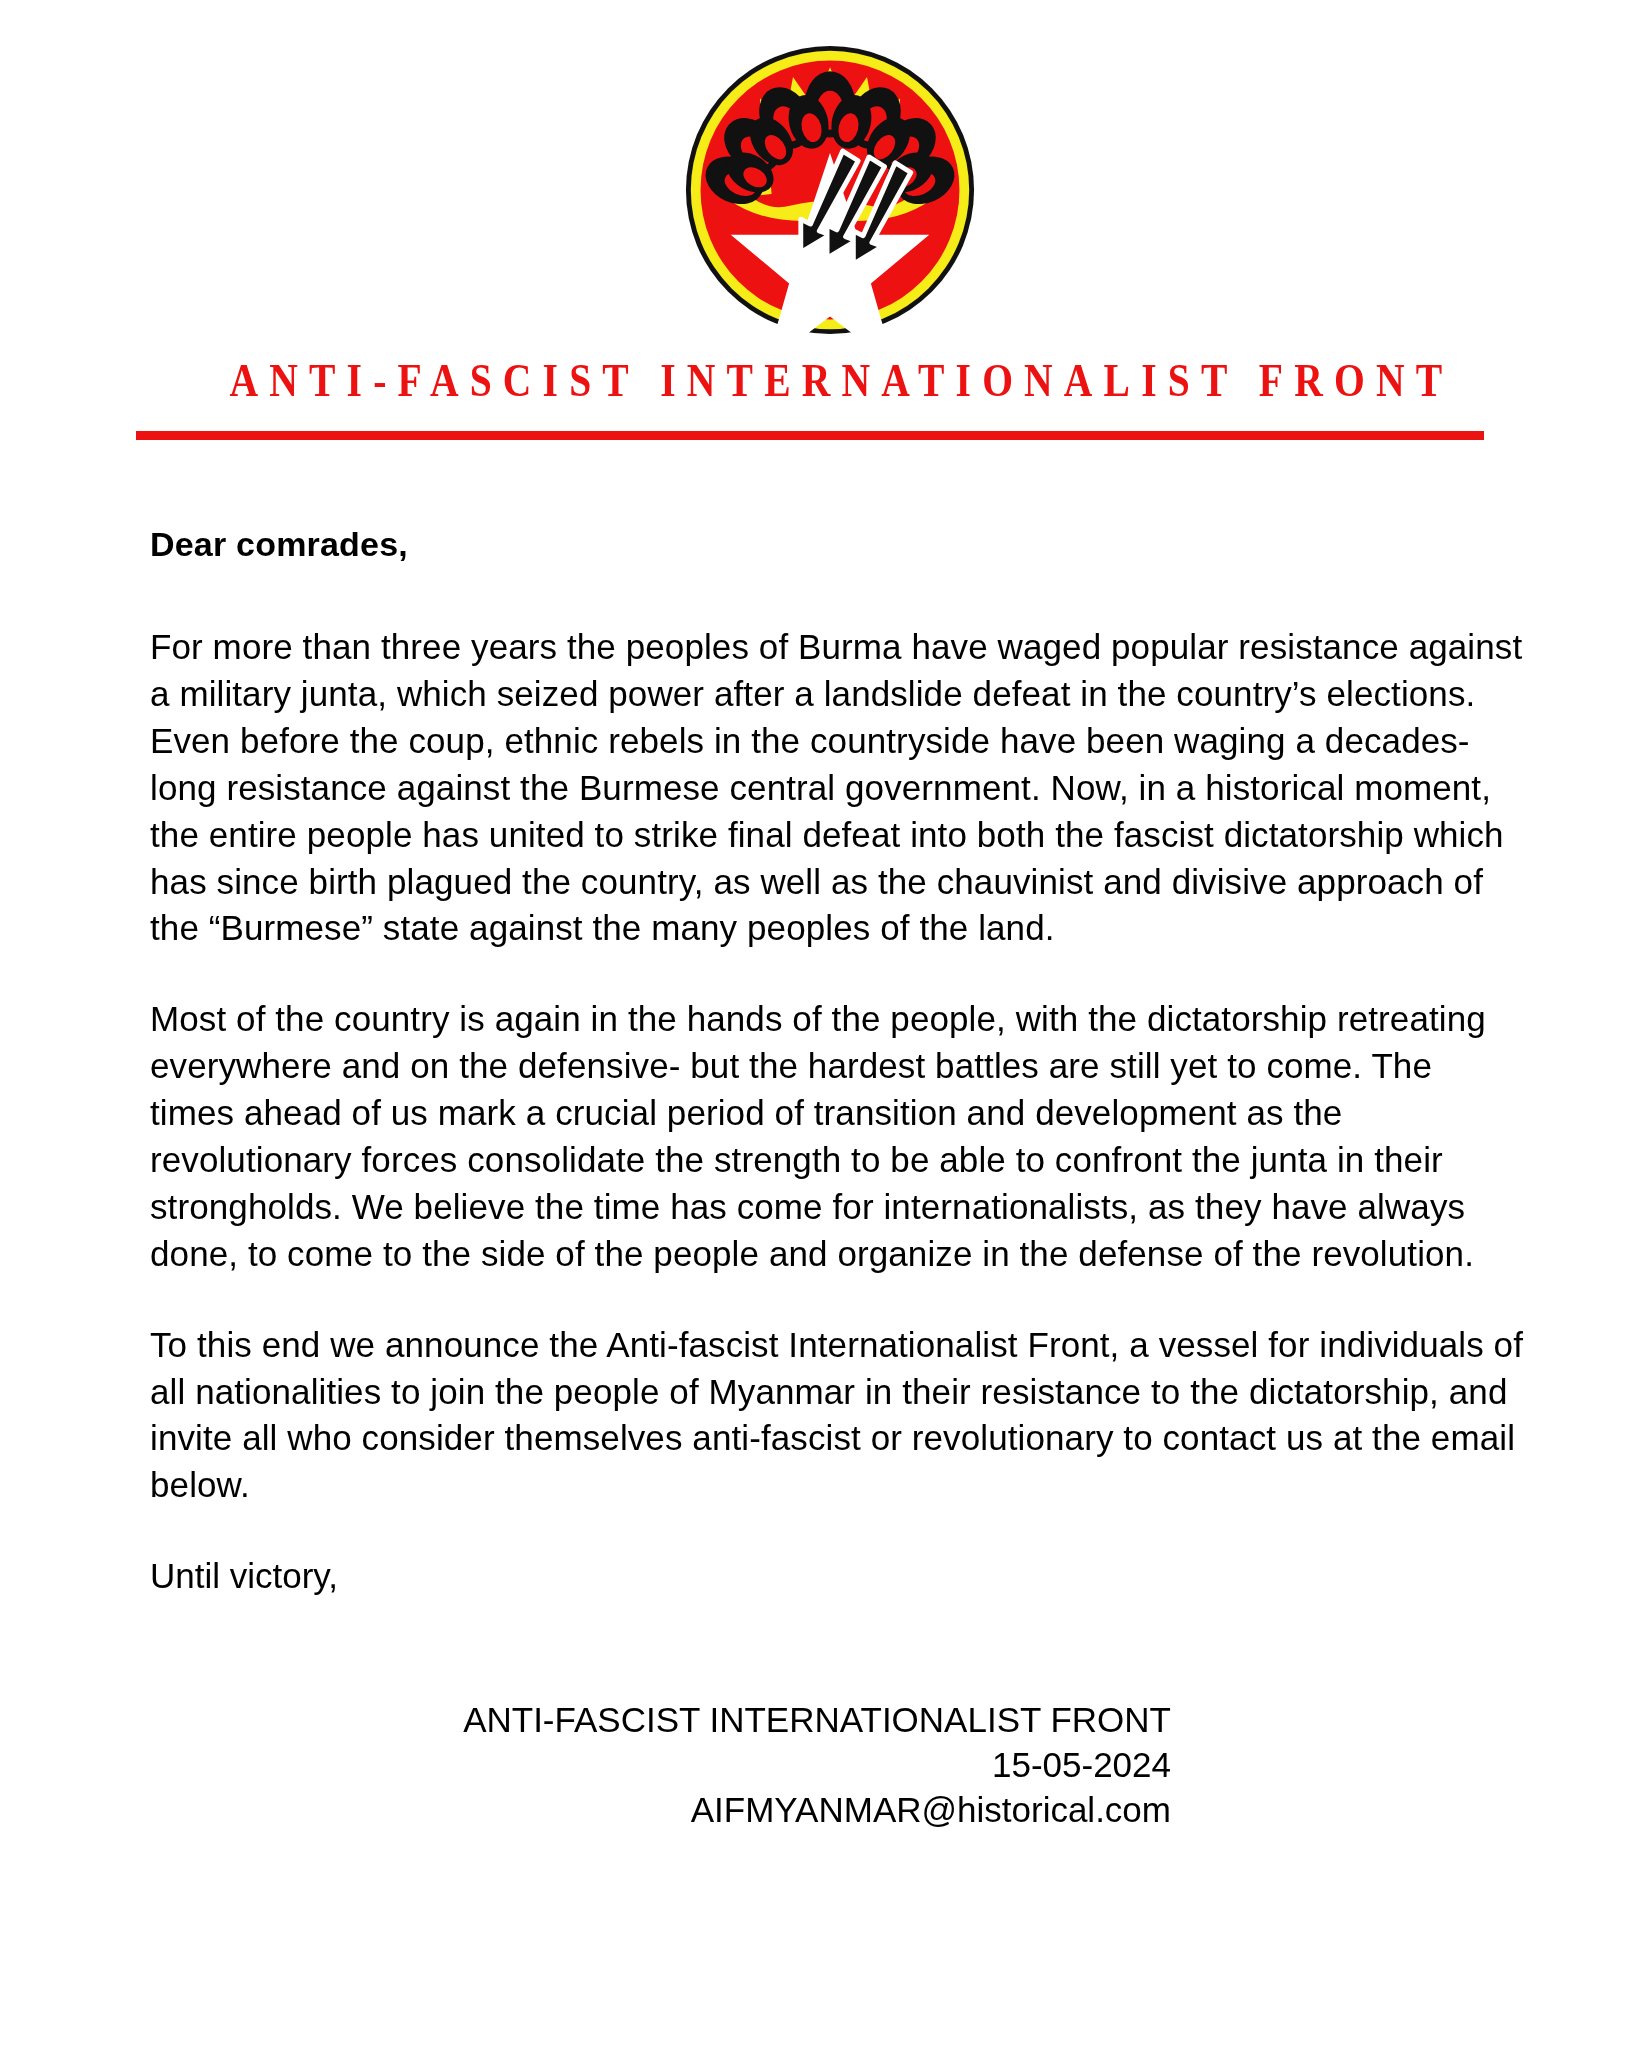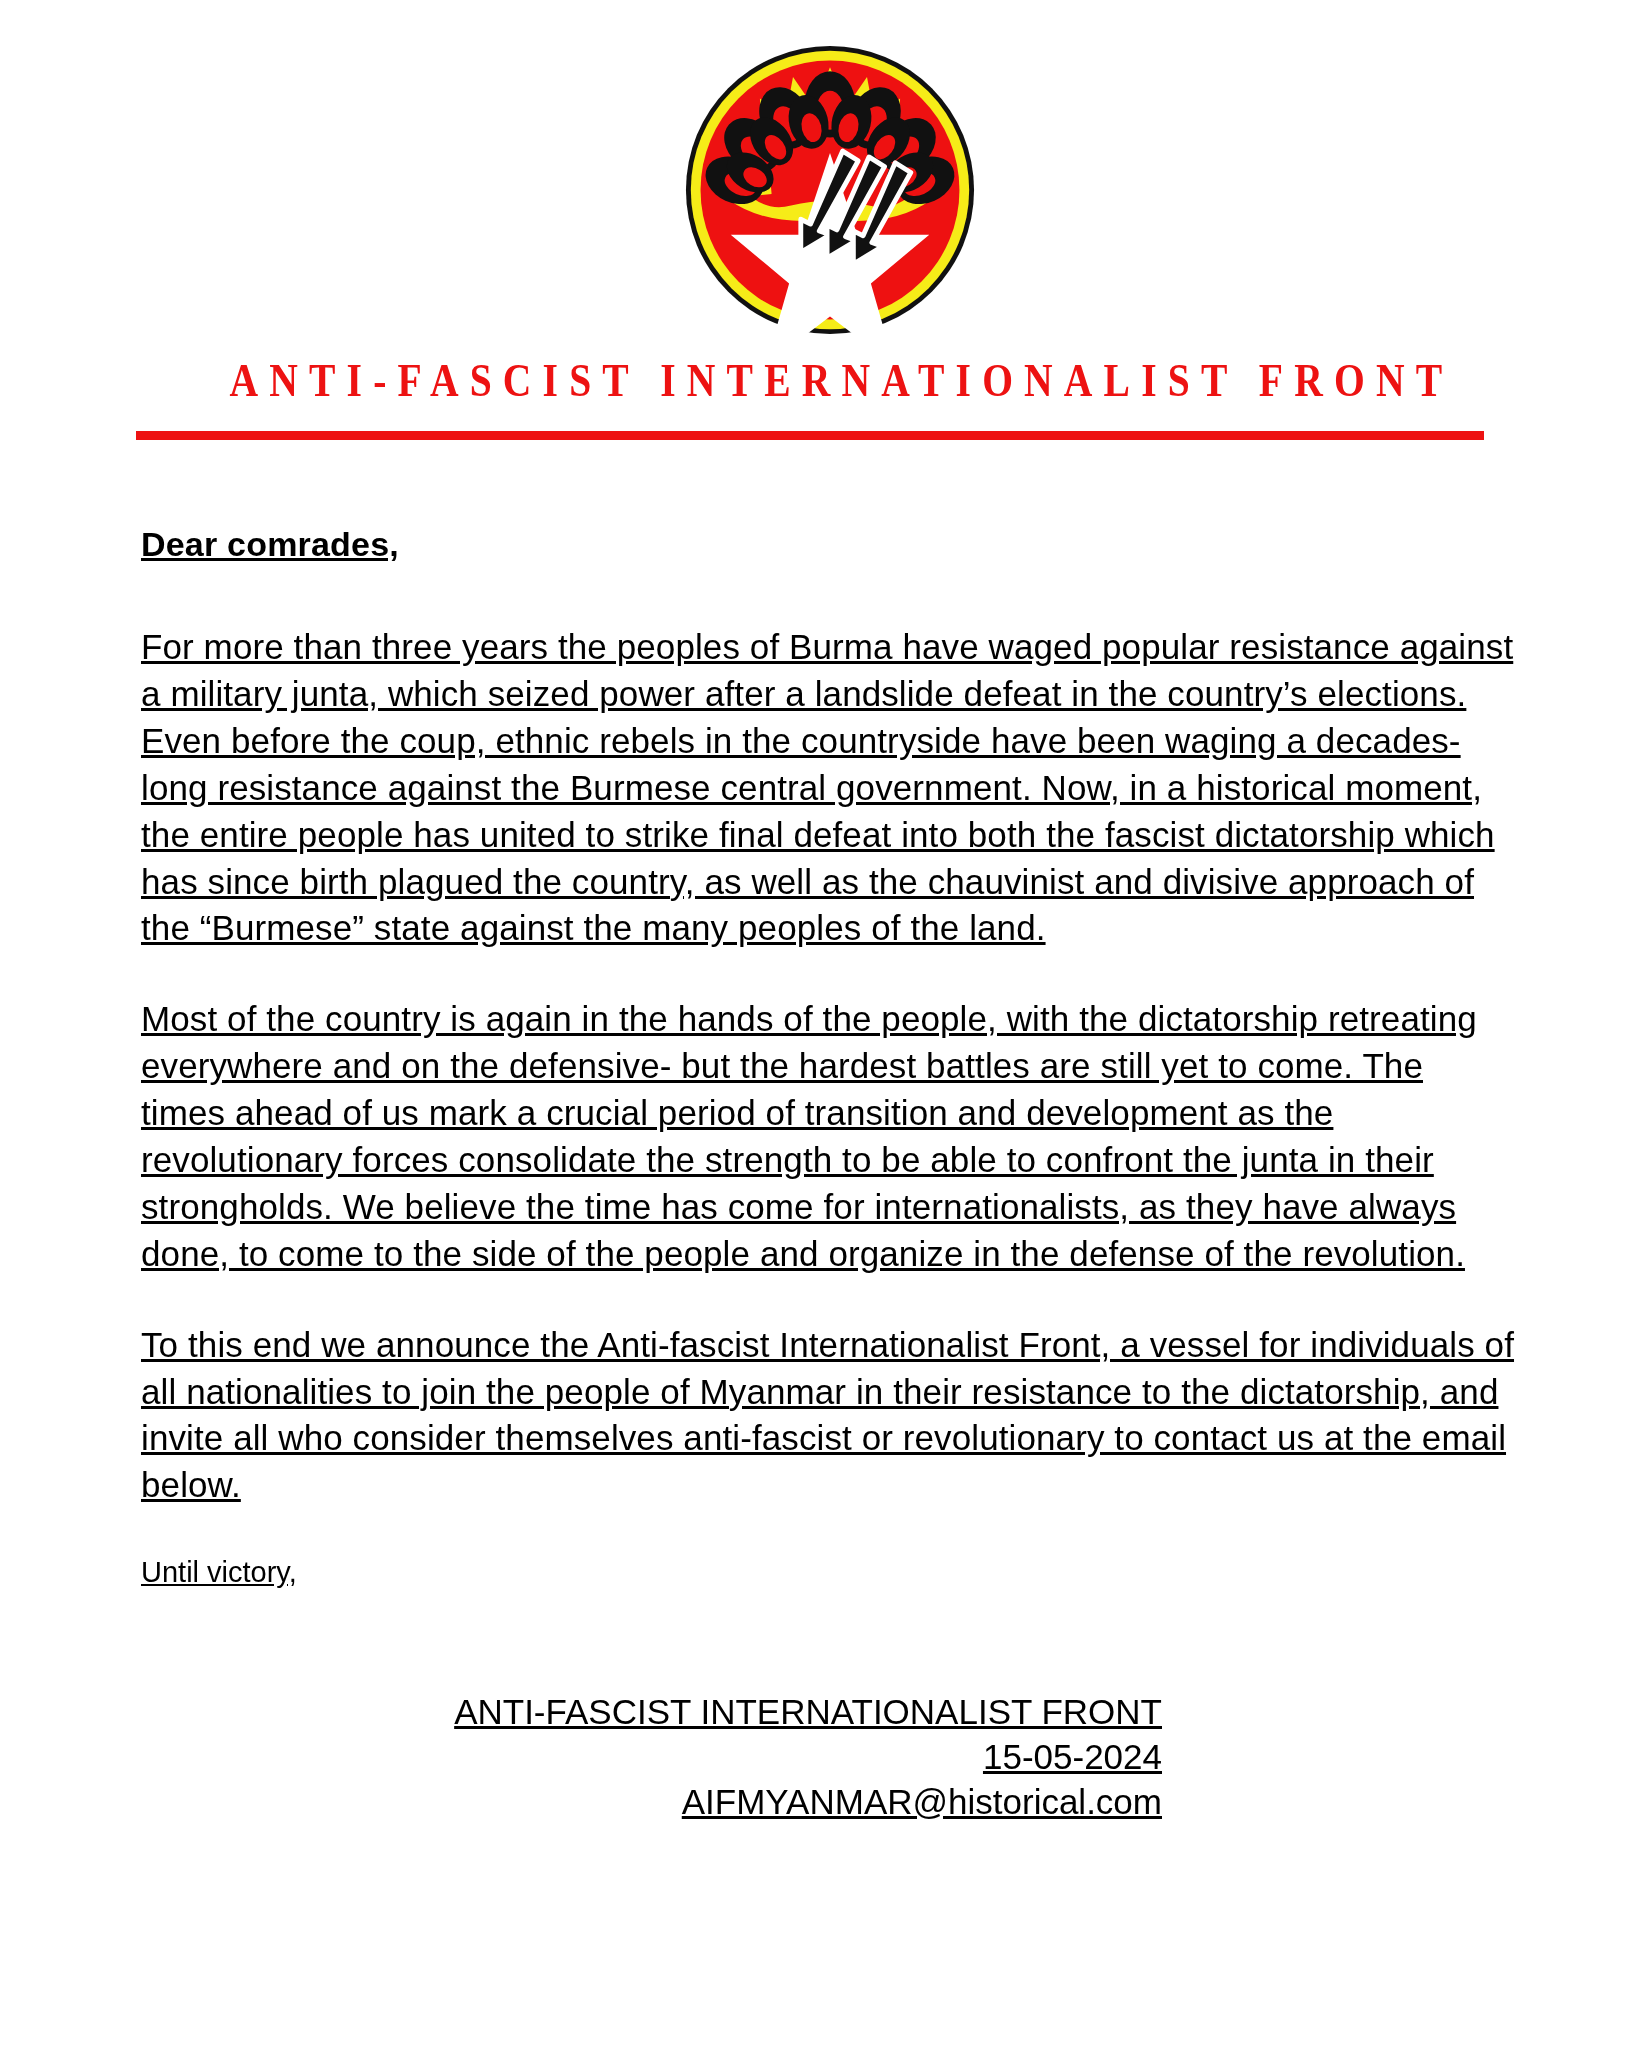--- a/index.html
+++ b/index.html
@@ -54,24 +54,23 @@
     left: 136px;
     top: 431px;
     width: 1348px;
     height: 9px;
     background: #ED1212;
   }
 
   
   .letter {
     position: absolute;
-    left: 0;
+    left: 9px;
     top: 440px;
     width: 1330px;
-    text-decoration: underline;
   }
 
   .salutation {
     margin: 85px 0 0 141px;
     font-size: 34px;
     font-weight: 700;
     line-height: 1.15;
     letter-spacing: 0.2px;
   }
 
@@ -84,21 +83,21 @@
     font-size: 35px;
     line-height: 1.34;
     margin: 0 0 44px 0;
     letter-spacing: 0.1px;
     text-align: left;
   }
   .para:first-of-type { margin-top: 60px; }
 
   .closing {
     margin: 4px 0 0 141px;
-    font-size: 29px;
+    font-size: 35px;
     line-height: 1.34;
   }
 
   .signature {
     margin: 98px 168px 0 0;
     text-align: right;
     font-size: 35px;
     line-height: 1.28;
   }
   .signature div { white-space: nowrap; }

